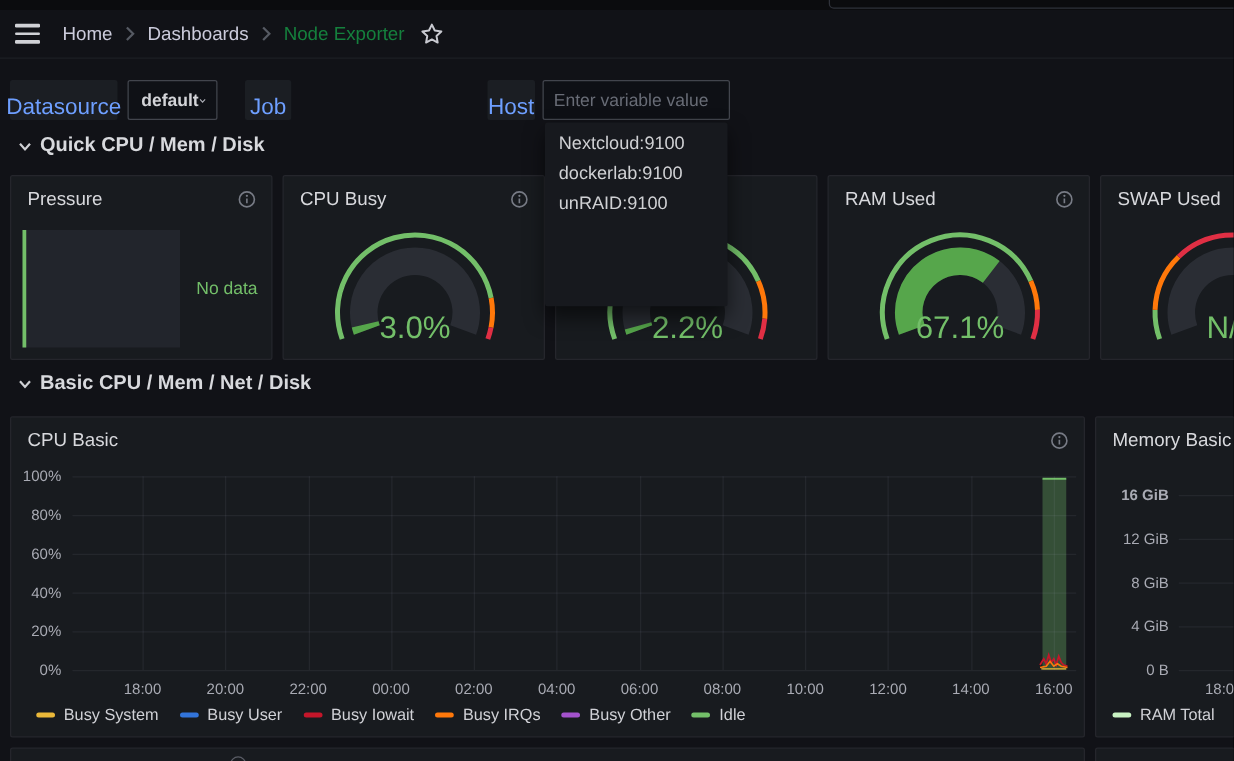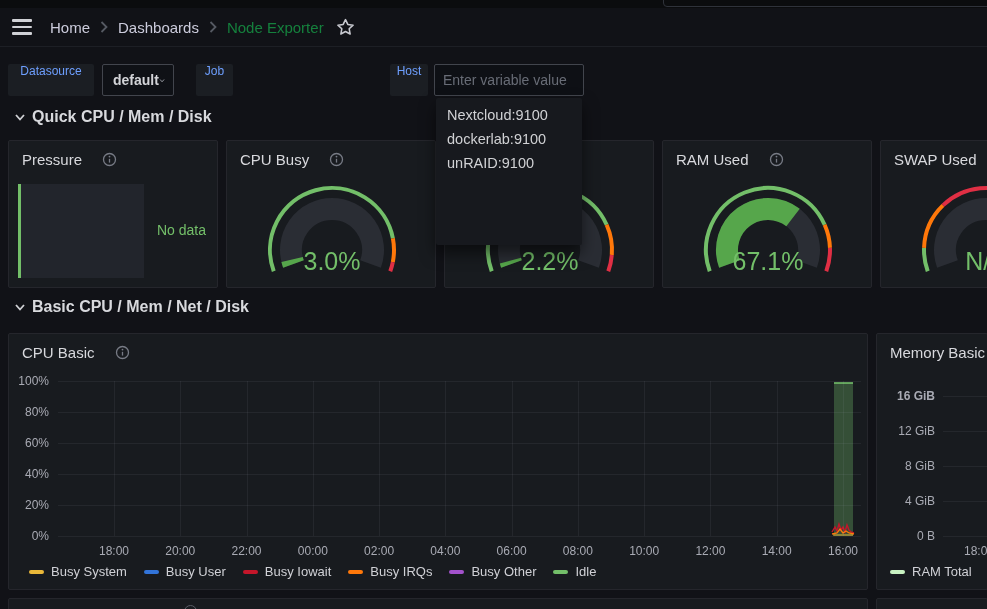--- a/index.html
+++ b/index.html
@@ -17,37 +17,37 @@
     border-bottom:1px solid #1d1f25; display:flex; align-items:center; }
   .burger { width:20px; margin-left:12px; display:flex; flex-direction:column; gap:4px; cursor:pointer; }
   .burger div { height:2.5px; background:#d0d1d6; border-radius:1px; }
   .crumbs { display:flex; align-items:center; gap:10px; margin-left:18px; font-size:15px; }
   .crumb { color:#CCCCDC; cursor:pointer; }
   .crumb.current { color:#15803d; }
   .crumb-sep { color:#565a63; display:flex; align-items:center; }
   .star { margin-left:12px; display:flex; cursor:pointer; }
   
   .chip { position:absolute; height:32px; background:#1b1e23; border-radius:2px;
-    color:#6E9FFF; font-size:12px; display:flex; align-items:flex-start; justify-content:center; }
+    color:#6E9FFF; font-size:18px; display:flex; align-items:flex-end; justify-content:center; }
   .select { position:absolute; height:32px; background:#0f1116; border:1px solid #42454d;
     border-radius:2px; color:#d3d4d8; font-size:14px; display:flex; align-items:center;
     justify-content:space-between; padding:0 8px 0 10px; cursor:pointer; }
   .hostinput { position:absolute; height:32px; background:#0e1015; border:1px solid #42454d;
     border-radius:2px; color:#d3d4d8; font-size:14px; padding:0 8px; outline:none; }
   .hostinput::placeholder { color:#686c76; }
   .menu { position:absolute; left:436px; top:98px; width:146px; height:147px; background:#17191e;
     border-radius:2px; box-shadow:0 8px 16px rgba(0,0,0,.55); z-index:30; padding-top:5px; }
   .menu-item { height:24px; line-height:24px; padding-left:11px; font-size:14.5px; color:#d0d1d4; cursor:pointer; }
   
   .section-hdr { position:absolute; display:flex; align-items:center; gap:6px; cursor:pointer; }
   .section-hdr span { font-size:16px; font-weight:600; color:#d8d9dd; }
   
   .panel { position:absolute; background:#181b1f; border:1px solid #25262c; border-radius:2px; }
   .panel-header { position:absolute; left:0; top:0; right:0; display:flex; align-items:center;
-    gap:20px; padding:10px 12px 0 13px; }
+    gap:20px; padding:10px 12px 0 13px;justify-content:space-between; }
   .panel-title { font-size:15px; font-weight:500; color:#d8d9dd; white-space:nowrap; cursor:pointer; }
   .nodata-box { position:absolute; left:9px; top:43px; width:126px; height:94px;
     background:#22252c; border-left:3px solid #73BF69; }
   .nodata-text { position:absolute; left:148px; top:81px; font-size:14px; color:#73BF69; }
   .gauge-wrap { position:absolute; left:0; top:36px; width:210px; height:112px; }
   
   .tick-y { position:absolute; transform:translateY(-50%); font-size:12px; color:#a9abb4; }
   .tick-x { position:absolute; transform:translateX(-50%); font-size:12px; color:#a9abb4; }
   .grid-x { position:absolute; width:1px; background:rgba(204,204,220,0.07); }
   .grid-y { position:absolute; height:1px; background:rgba(204,204,220,0.07); }

